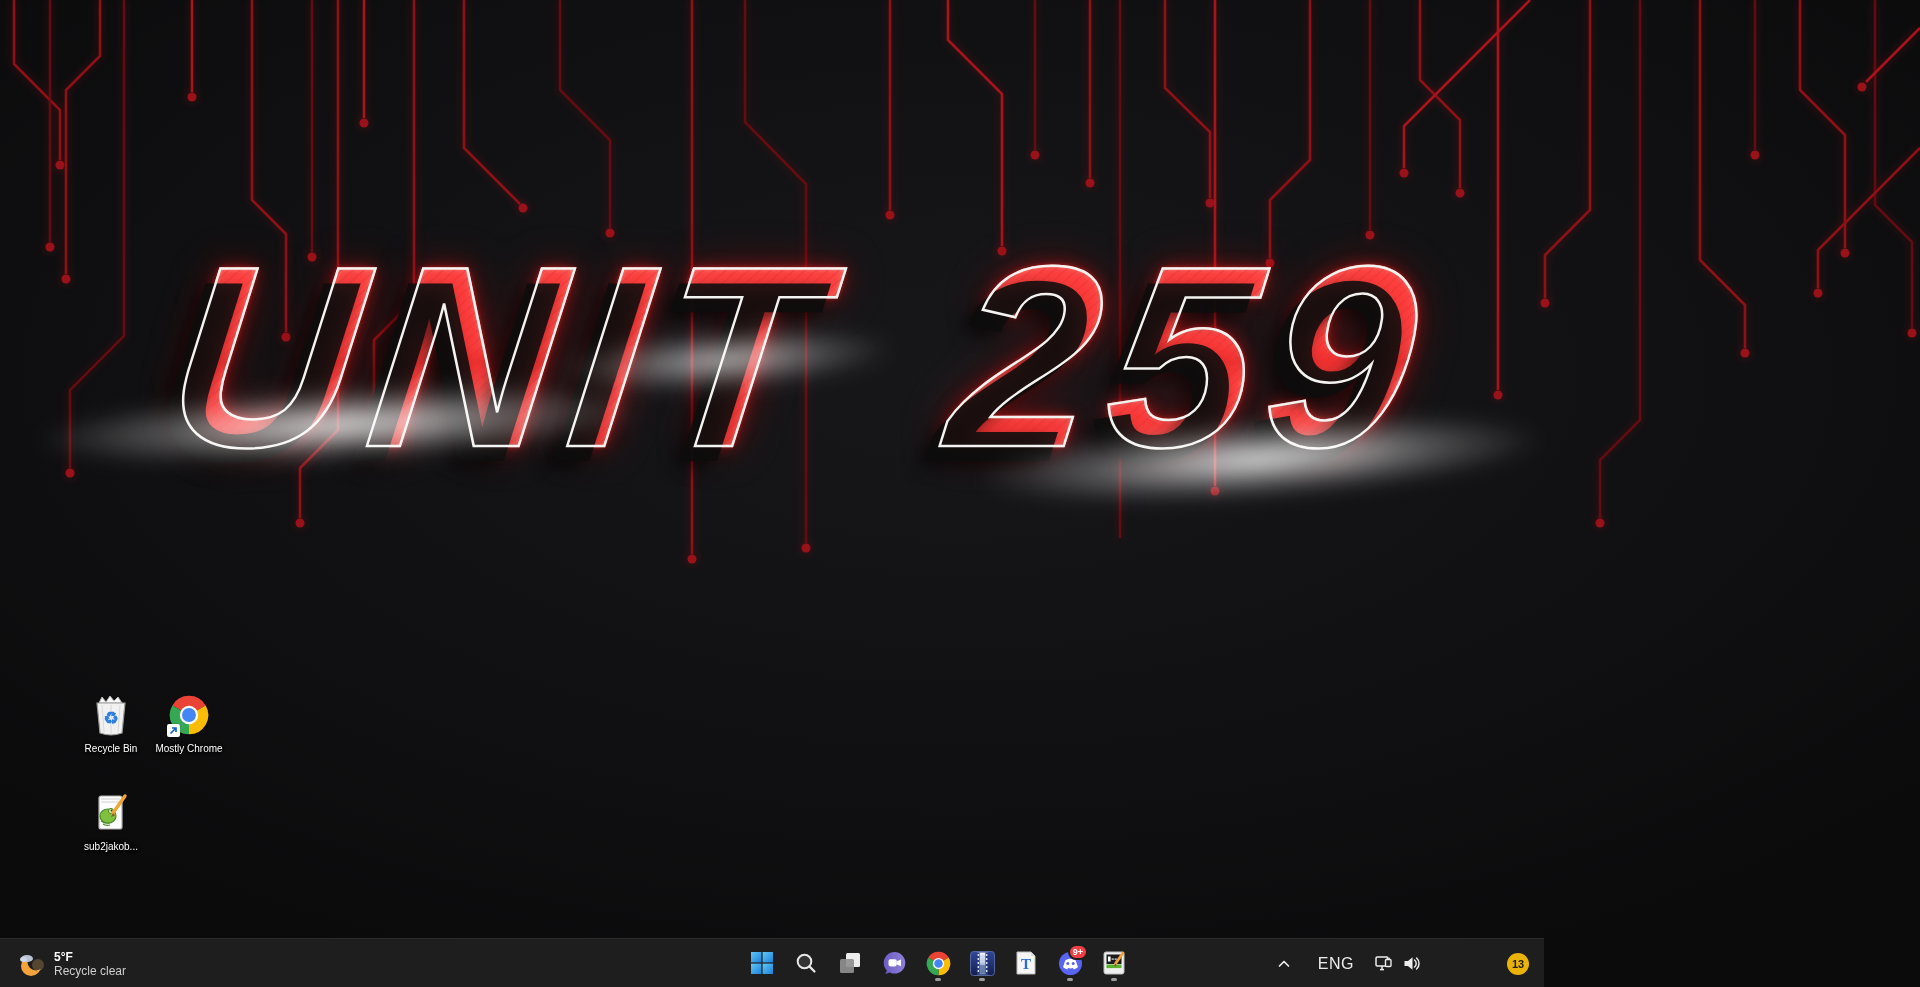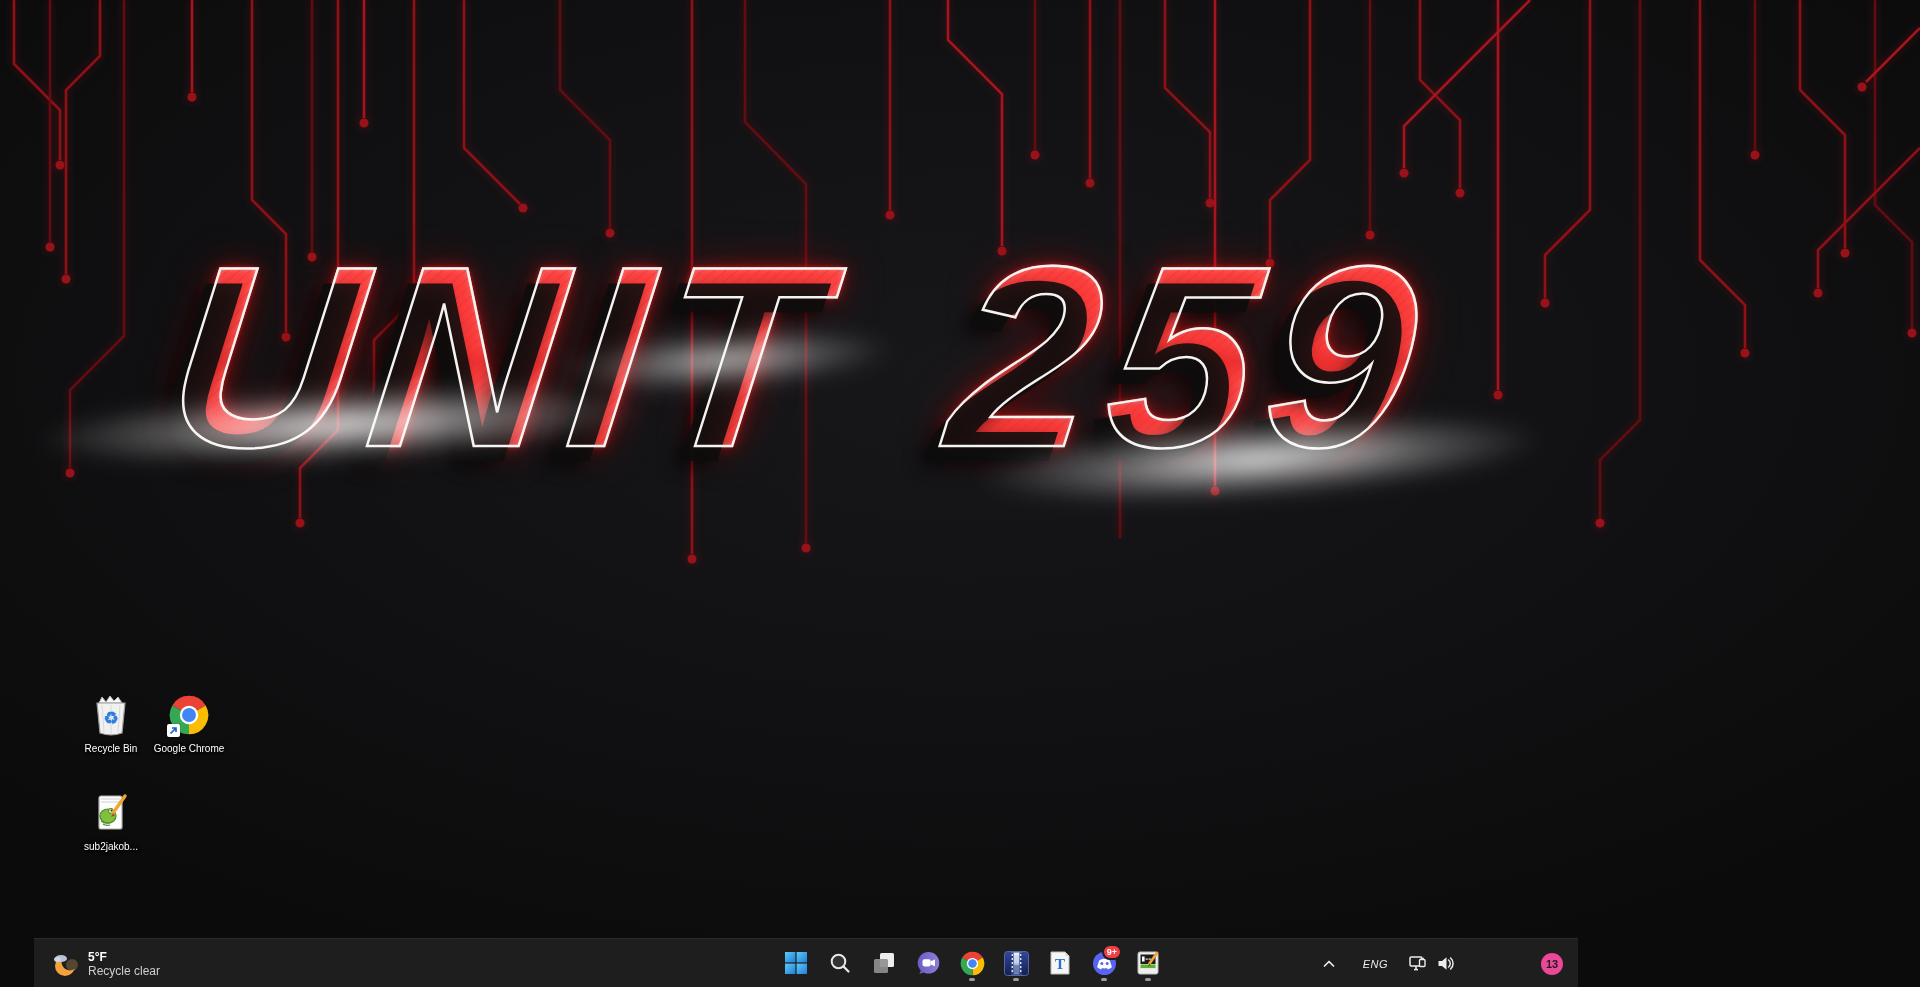--- a/index.html
+++ b/index.html
@@ -42,40 +42,40 @@
     grid-template-columns:78px 78px; grid-auto-rows:98px; }
   .dicon { display:flex; flex-direction:column; align-items:center; cursor:default; }
   .dicon .art { width:46px; height:46px; display:flex; align-items:center; justify-content:center; position:relative; }
   .dicon .lbl { margin-top:3px; font-size:10px; line-height:15px; color:#fff; text-align:center;
     max-width:74px; text-shadow:0 1px 2px rgba(0,0,0,.95), 0 0 4px rgba(0,0,0,.8); }
   .shortcut-arrow { position:absolute; left:1px; bottom:1px; width:13px; height:13px; background:#fff;
     border-radius:2px; box-shadow:0 0 1px rgba(0,0,0,.6); display:flex; align-items:center; justify-content:center; }
 
   
   .taskbar { position:absolute; left:0; bottom:0; width:1544px; height:49px;
-    background:#1e1e1f; border-top:1px solid rgba(255,255,255,.06);margin-left:34px; }
+    background:#1e1e1f; border-top:1px solid rgba(255,255,255,.06); }
   .weather { position:absolute; left:6px; top:0; height:49px; display:flex; align-items:center;
     gap:8px; padding:0 10px; border-radius:6px; }
   .weather .temp { font-size:12px; font-weight:700; color:#fff; line-height:14px; }
   .weather .cond { font-size:12px; color:#cfcfcf; line-height:14px; }
 
   .tb-center { position:absolute; left:742px; top:4px; display:flex; gap:4px; }
   .tb-btn { width:40px; height:40px; border:none; background:transparent; border-radius:5px;
     display:flex; align-items:center; justify-content:center; position:relative; cursor:pointer; }
   .run-dot { position:absolute; bottom:2px; left:50%; transform:translateX(-50%);
     width:6px; height:3px; border-radius:2px; background:#9d9d9d; }
   .disc-badge { position:absolute; top:1px; right:2px; min-width:16px; height:16px; padding:0 3px;
     background:#f23f43; border:2px solid #1e1e1f; border-radius:9px; color:#fff; font-size:9px;
     font-weight:700; display:flex; align-items:center; justify-content:center; line-height:1; }
 
   .tray { position:absolute; right:0; top:0; height:49px; display:flex; align-items:center; }
-  .tray .lang { font-size:11px; color:#ececec; letter-spacing:.5px;font-style:italic; }
+  .tray .lang { font-size:16px; color:#ececec; letter-spacing:.5px; }
   .tray-btn { height:40px; display:flex; align-items:center; justify-content:center;
     border-radius:5px; padding:0 7px; cursor:pointer; }
-  .notif-badge { width:22px; height:22px; border-radius:50%; background:#ec4899;
+  .notif-badge { width:22px; height:22px; border-radius:50%; background:#eab308;
     color:#1c1c1c; font-size:11px; font-weight:700; display:flex; align-items:center;
     justify-content:center; }
   .sp { width:6px; }
 </style>
 </head>
 <body>
 
 <div class="stage">
 
   <div class="desktop">
@@ -177,21 +177,21 @@
             <path d="M24,24 L24,45 A21,21 0 0 1 5.8,13.5 Z" fill="#34a853"></path>
             <circle cx="24" cy="24" r="10" fill="#fff"></circle>
             <circle cx="24" cy="24" r="7.6" fill="#4285f4"></circle>
           </svg>
           <span class="shortcut-arrow">
             <svg width="11" height="11" viewBox="0 0 11 11">
                 <path d="M2.5,8.5 L8,3 M4,3 h4 v4" stroke="#1862c6" stroke-width="1.7" fill="none"></path>
               </svg>
           </span>
         </div>
-        <div class="lbl">Google Chrome</div>
+        <div class="lbl">Mostly Chrome</div>
       </div>
 
       <div class="dicon">
         <div class="art">
           <svg width="44" height="44" viewBox="0 0 44 44">
             <rect x="10" y="5" width="23" height="33" rx="2" fill="#fdfdfd" stroke="#b0b0b0" stroke-width="1.2"></rect>
             <path d="M12,8 H31 M12,11 H31" stroke="#d0d0d0" stroke-width="1"></path>
             <ellipse cx="19" cy="25" rx="8" ry="7" fill="#7fc13f" stroke="#4e8c2a" stroke-width="1.2"></ellipse>
             <circle cx="22" cy="20" r="2.6" fill="#cfe89e" stroke="#4e8c2a" stroke-width="1"></circle>
             <circle cx="22.6" cy="19.6" r="1" fill="#333"></circle>

